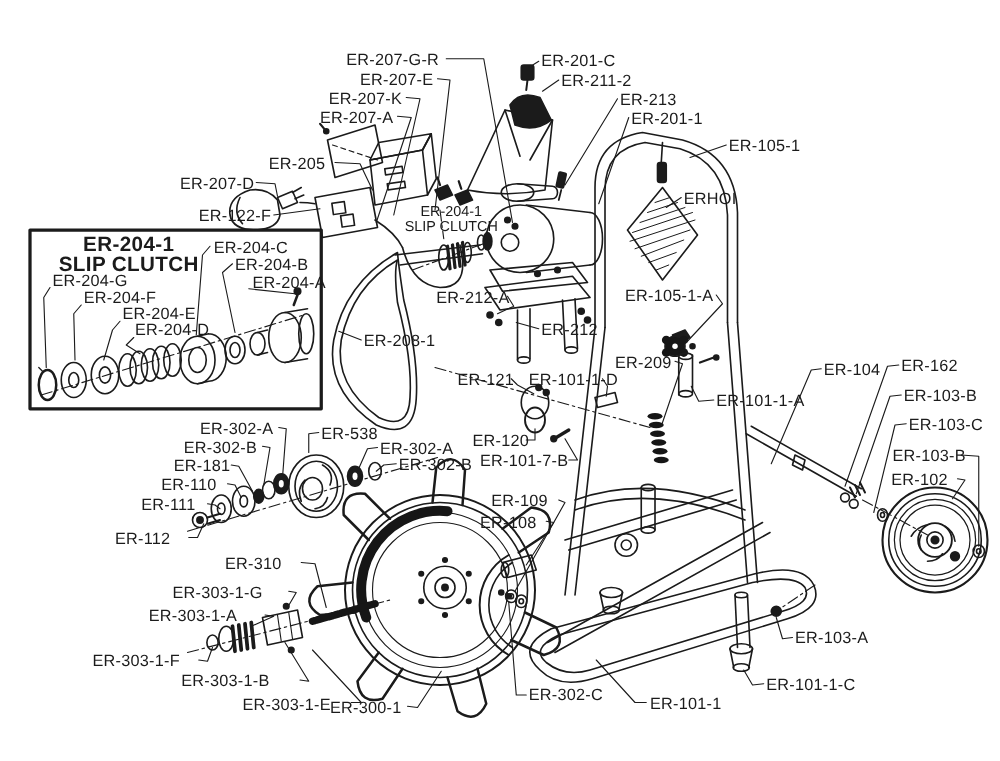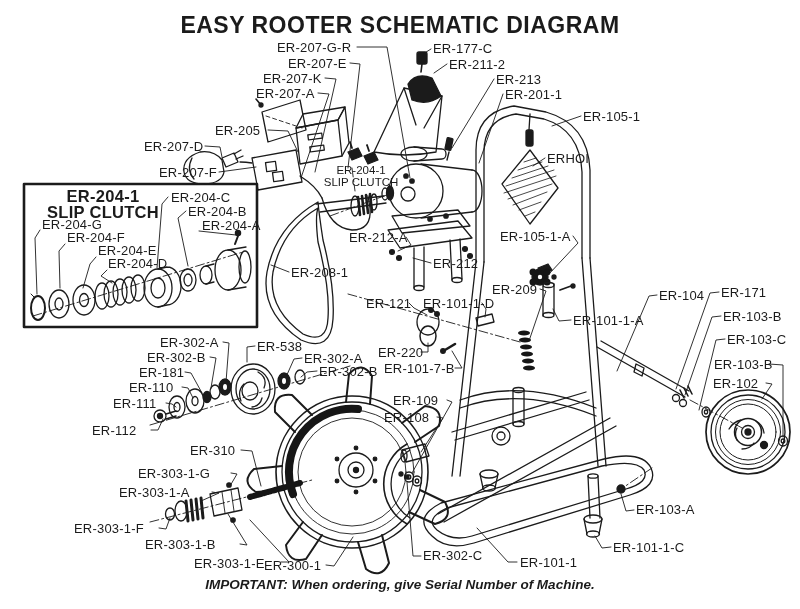--- a/index.html
+++ b/index.html
@@ -425,81 +425,79 @@
       <polyline points="240,544 247,545 228,514"></polyline>
       <polyline points="281,562 289,562 250,520"></polyline>
       <polyline points="326,565 334,566 353,537"></polyline>
       <polyline points="421,556 413,556 407,482"></polyline>
       <polyline points="517,562 508,562 477,528"></polyline>
       <polyline points="634,510 626,511 621,494"></polyline>
       <polyline points="611,547 602,548 595,536"></polyline>
     </g>
   </svg>
 
-  <div id="title">EASY ROOTER SCHEMATIC DIAGRAM</div>
 
   <div class="inset-title" style="top:188px">ER-204-1</div>
   <div class="inset-title" style="top:204px">SLIP CLUTCH</div>
 
   <div class="mini-callout" style="top:164px">ER-204-1</div>
   <div class="mini-callout" style="top:176px">SLIP CLUTCH</div>
 
   <div class="lbl" style="left:277px;top:41px">ER-207-G-R</div>
-  <div class="lbl" style="left:433px;top:42px">ER-177-C</div>
+  <div class="lbl" style="left:433px;top:42px">ER-201-C</div>
   <div class="lbl" style="left:288px;top:57px">ER-207-E</div>
   <div class="lbl" style="left:449px;top:58px">ER-211-2</div>
   <div class="lbl" style="left:263px;top:72px">ER-207-K</div>
   <div class="lbl" style="left:496px;top:73px">ER-213</div>
   <div class="lbl" style="left:256px;top:87px">ER-207-A</div>
   <div class="lbl" style="left:505px;top:88px">ER-201-1</div>
   <div class="lbl" style="left:583px;top:110px">ER-105-1</div>
   <div class="lbl" style="left:215px;top:124px">ER-205</div>
   <div class="lbl" style="left:144px;top:140px">ER-207-D</div>
   <div class="lbl" style="left:547px;top:152px">ERHOI</div>
-  <div class="lbl" style="left:159px;top:166px">ER-207-F</div>
+  <div class="lbl" style="left:159px;top:166px">ER-122-F</div>
   <div class="lbl" style="left:171px;top:191px">ER-204-C</div>
   <div class="lbl" style="left:188px;top:205px">ER-204-B</div>
   <div class="lbl" style="left:42px;top:218px">ER-204-G</div>
   <div class="lbl" style="left:202px;top:219px">ER-204-A</div>
   <div class="lbl" style="left:67px;top:231px">ER-204-F</div>
   <div class="lbl" style="left:98px;top:244px">ER-204-E</div>
   <div class="lbl" style="left:108px;top:257px">ER-204-D</div>
   <div class="lbl" style="left:349px;top:231px">ER-212-A</div>
   <div class="lbl" style="left:500px;top:230px">ER-105-1-A</div>
   <div class="lbl" style="left:433px;top:257px">ER-212</div>
   <div class="lbl" style="left:291px;top:266px">ER-208-1</div>
   <div class="lbl" style="left:492px;top:283px">ER-209</div>
   <div class="lbl" style="left:659px;top:289px">ER-104</div>
-  <div class="lbl" style="left:721px;top:286px">ER-171</div>
+  <div class="lbl" style="left:721px;top:286px">ER-162</div>
   <div class="lbl" style="left:366px;top:297px">ER-121</div>
   <div class="lbl" style="left:423px;top:297px">ER-101-1-D</div>
   <div class="lbl" style="left:723px;top:310px">ER-103-B</div>
   <div class="lbl" style="left:573px;top:314px">ER-101-1-A</div>
   <div class="lbl" style="left:727px;top:333px">ER-103-C</div>
   <div class="lbl" style="left:160px;top:336px">ER-302-A</div>
   <div class="lbl" style="left:257px;top:340px">ER-538</div>
   <div class="lbl" style="left:147px;top:351px">ER-302-B</div>
   <div class="lbl" style="left:304px;top:352px">ER-302-A</div>
   <div class="lbl" style="left:139px;top:366px">ER-181</div>
   <div class="lbl" style="left:319px;top:365px">ER-302-B</div>
-  <div class="lbl" style="left:378px;top:346px">ER-220</div>
+  <div class="lbl" style="left:378px;top:346px">ER-120</div>
   <div class="lbl" style="left:714px;top:358px">ER-103-B</div>
   <div class="lbl" style="left:129px;top:381px">ER-110</div>
   <div class="lbl" style="left:384px;top:362px">ER-101-7-B</div>
   <div class="lbl" style="left:713px;top:377px">ER-102</div>
   <div class="lbl" style="left:113px;top:397px">ER-111</div>
   <div class="lbl" style="left:393px;top:394px">ER-109</div>
   <div class="lbl" style="left:384px;top:411px">ER-108</div>
   <div class="lbl" style="left:92px;top:424px">ER-112</div>
-  <div class="lbl" style="left:190px;top:444px">ER-310</div>
+  <div class="lbl" style="left:180px;top:444px">ER-310</div>
   <div class="lbl" style="left:138px;top:467px">ER-303-1-G</div>
   <div class="lbl" style="left:119px;top:486px">ER-303-1-A</div>
   <div class="lbl" style="left:74px;top:522px">ER-303-1-F</div>
   <div class="lbl" style="left:145px;top:538px">ER-303-1-B</div>
   <div class="lbl" style="left:194px;top:557px">ER-303-1-E</div>
   <div class="lbl" style="left:264px;top:559px">ER-300-1</div>
   <div class="lbl" style="left:423px;top:549px">ER-302-C</div>
   <div class="lbl" style="left:520px;top:556px">ER-101-1</div>
   <div class="lbl" style="left:636px;top:503px">ER-103-A</div>
   <div class="lbl" style="left:613px;top:541px">ER-101-1-C</div>
 
-  <div id="footer-note">IMPORTANT: When ordering, give Serial Number of Machine.</div>
 </div>
 
 </body></html>

